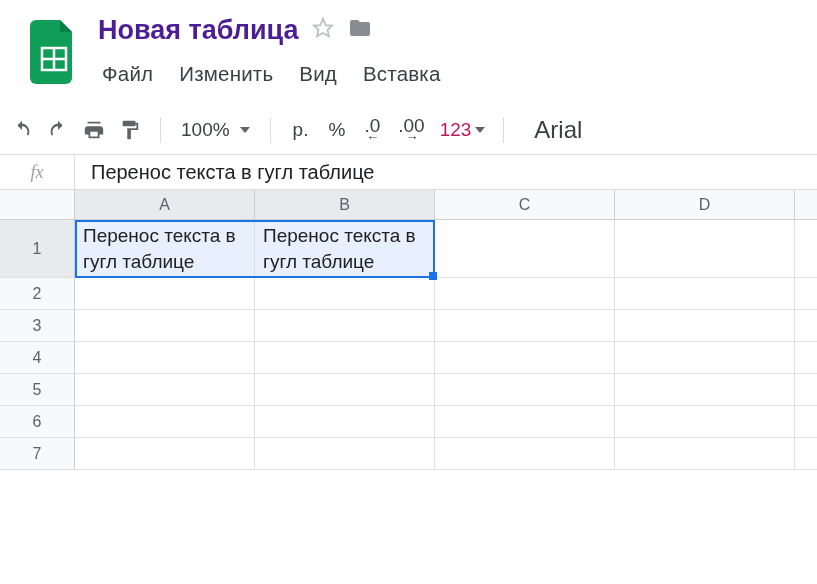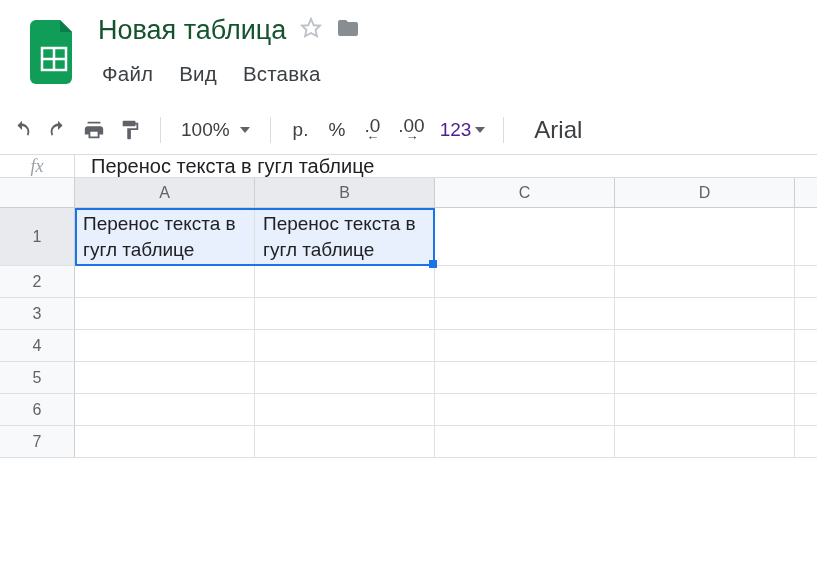--- a/index.html
+++ b/index.html
@@ -25,22 +25,22 @@
   }
   .title-area { flex: 1; }
   .title-row {
     display: flex;
     align-items: center;
     gap: 14px;
     height: 40px;
   }
   .doc-title {
     font-size: 27px;
-    color: #14532d;
-    font-weight: 400;
+    color: #4c1d95;
+    font-weight: 700;
   }
   .star-icon { color: #bdc1c6; }
   .folder-icon { color: #888d91; }
   .menubar {
     display: flex;
     gap: 0;
     margin-top: 6px;
   }
   .menu-item {
     font-size: 20.5px;
@@ -78,34 +78,34 @@
     display: flex;
     align-items: center;
     font-size: 19px;
     color: #3c4043;
     padding: 0 6px;
     gap: 10px;
     cursor: pointer;
   }
   .tb-currency { font-size: 19px; color: #3c4043; padding: 0 8px; }
   .tb-fmt { font-size: 19px; color: #3c4043; padding: 0 8px; white-space: nowrap; }
-  .tb-123 { display: flex; align-items: center; gap: 4px; font-size: 19px; color: #4c1d95; padding: 0 4px; cursor: pointer; }
+  .tb-123 { display: flex; align-items: center; gap: 4px; font-size: 19px; color: #be185d; padding: 0 4px; cursor: pointer; }
   .tb-font { font-size: 24px; color: #3c4043; padding: 0 16px; }
   .tri-down {
     width: 0; height: 0;
     border-left: 5px solid transparent;
     border-right: 5px solid transparent;
     border-top: 6px solid #5f6368;
   }
   .decimal-group { display: flex; flex-direction: column; align-items: center; line-height: 0.65; font-size: 19px; color:#3c4043; padding: 0 7px; }
   .decimal-arrow { font-size: 13px; letter-spacing: -1px; }
   .formula-bar {
     display: flex;
     align-items: center;
-    height: 24px;
+    height: 36px;
     border-top: 1px solid #dadce0;
     border-bottom: 1px solid #dadce0;
   }
   .fx-label {
     width: 75px;
     text-align: center;
     font-style: italic;
     color: #9aa0a6;
     font-size: 18px;
     font-family: serif;
@@ -214,20 +214,21 @@
           </svg>
       </span>
       <span class="folder-icon">
         <svg width="24" height="24" viewBox="0 0 24 24" fill="#888d91">
             <path d="M10 4H4a2 2 0 0 0-2 2v12a2 2 0 0 0 2 2h16a2 2 0 0 0 2-2V8a2 2 0 0 0-2-2h-8l-2-2z"></path>
           </svg>
       </span>
     </div>
     <div class="menubar">
       <span class="menu-item">Файл</span>
+      <span class="menu-item">Изменить</span>
       <span class="menu-item">Вид</span>
       <span class="menu-item">Вставка</span>
     </div>
   </div>
 </div>
 
 <div class="toolbar">
   <div class="tb-btn">
     <svg width="22" height="22" viewBox="0 0 24 24" fill="#5f6368">
         <path d="M12 5V2L7 7l5 5V8c3.3 0 6 2.7 6 6 0 1-.3 2-.7 2.8l1.5 1.5C19.5 17 20 15.6 20 14c0-5-4-9-8-9z"></path>

